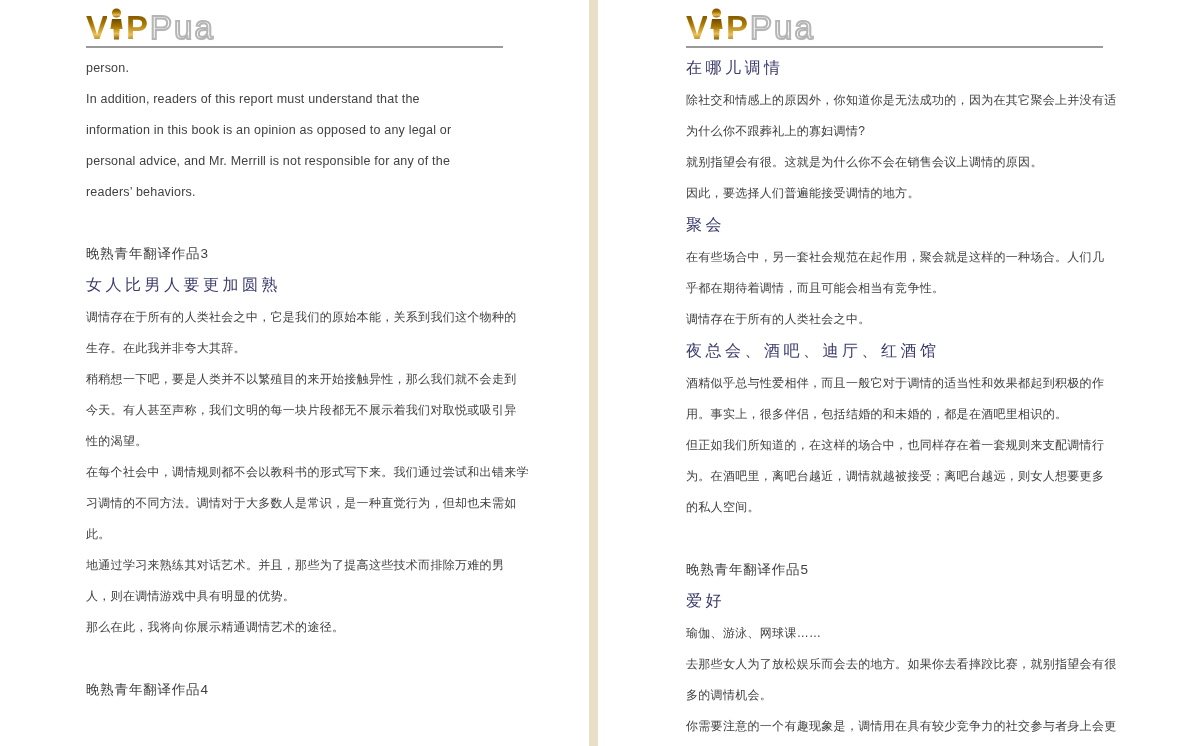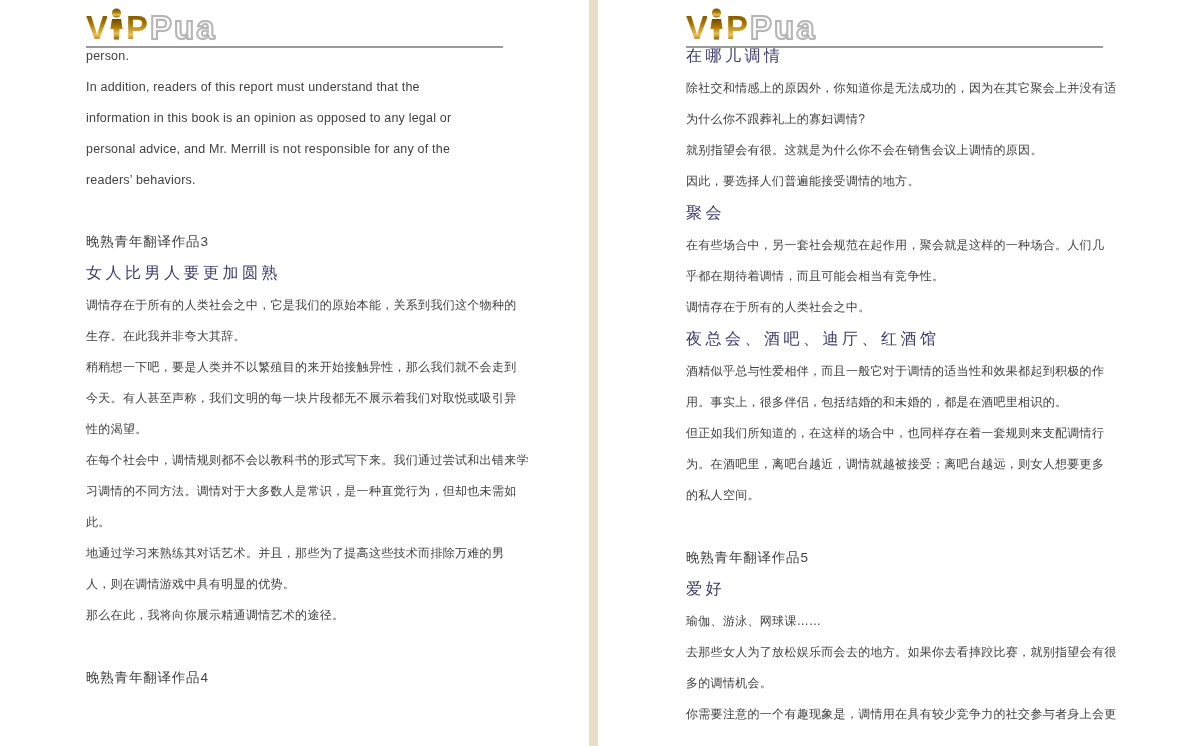--- a/index.html
+++ b/index.html
@@ -11,27 +11,27 @@
   .page-divider{position:absolute;top:0;left:589px;width:9px;height:746px;background:#e8dfc6;}
 
   
   .logo{position:absolute;top:4px;left:0;height:40px;display:flex;align-items:flex-end;}
   .logo-gold{font-weight:bold;font-size:33px;line-height:1;letter-spacing:-1px;
              color:#8a5c00;
              background:linear-gradient(180deg,#6e4a00 0%,#a87500 38%,#e9bf55 72%,#8a5c00 100%);
              -webkit-background-clip:text;background-clip:text;}
   @supports (-webkit-background-clip:text){.logo-gold{color:transparent;}}
   .logo-person{display:inline-block;margin:0 1px;}
-  .logo-pua{font-size:33px;line-height:1;font-weight:bold;letter-spacing:2px;margin-left:3px;
+  .logo-pua{font-size:33px;line-height:1;font-weight:normal;letter-spacing:2px;margin-left:3px;
             color:#fbfbfb;-webkit-text-stroke:2px #b5b5b5;
             text-shadow:0 1px 1px #d9d9d9;}
 
   .header-rule{position:absolute;top:46px;left:0;width:417px;height:2px;background:#9a9a9a;}
 
-  .lines{position:absolute;top:40px;left:0;width:417px;}
+  .lines{position:absolute;top:52px;left:0;width:417px;}
   .line{height:31px;display:flex;align-items:center;white-space:nowrap;}
   .line.en{font-size:12.5px;color:#414141;letter-spacing:0.2px;}
   .line.zh{font-size:12px;color:#414141;letter-spacing:0.3px;}
   .line.label{font-size:13.5px;color:#414141;letter-spacing:0.8px;}
   .line.heading{height:33px;font-size:16px;color:#3d3d6e;letter-spacing:3.5px;font-weight:500;}
   .line.gap{height:31px;}
 </style>
 </head>
 <body>
 

